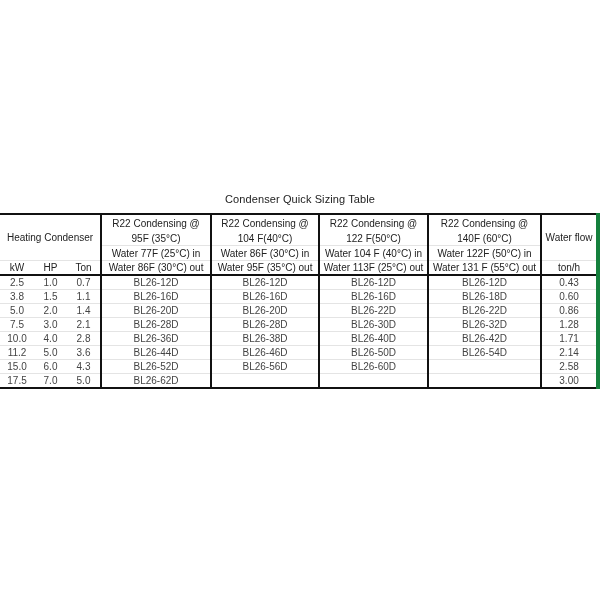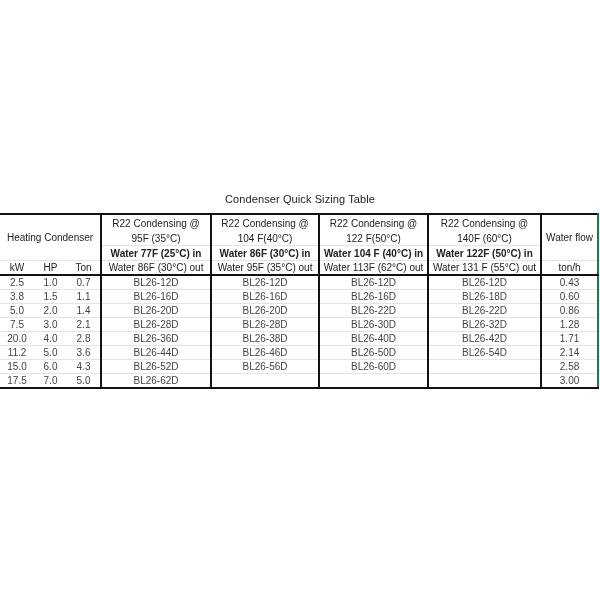--- a/index.html
+++ b/index.html
@@ -8,24 +8,24 @@
   .title { position: absolute; top: 193px; left: 0; width: 600px; text-align: center;
            font-size: 11px; color: #222; letter-spacing: 0.1px; }
   table { position: absolute; top: 213px; left: 0; border-collapse: collapse;
           table-layout: fixed; width: 598px; font-size: 10px; }
   td { padding: 0; text-align: center; vertical-align: middle; white-space: nowrap;
        border-bottom: 1px solid #e4e4e4; color: #333; overflow: hidden; }
   .hdr td { color: #222; }
   .thick-top { border-top: 2px solid #111; }
   .thick-bottom { border-bottom: 2px solid #111 !important; }
   .vl { border-left: 2px solid #111; margin-left: 46px; }
-  .vr { border-right: 2px solid #15803d; }
+  .vr { border-right: 4px solid #15803d; }
   .h1 td { height: 17px; }
   .h2 td { height: 13px; }
-  .h3 td { height: 14px; font-weight: bold; }
+  .h3 td { height: 14px; }
   .h4 td { height: 13px; }
   .row td { height: 13px; color: #444; }
   .light { border-bottom: 1px solid #e4e4e4; }
 </style>
 </head>
 <body>
 
 <div class="title">Condenser Quick Sizing Table</div>
 
 <table>
@@ -63,21 +63,21 @@
     <td class="vl">Water 104 F (40°C) in</td>
     <td class="vl">Water 122F (50°C) in</td>
   </tr>
 
   <tr class="hdr h4">
     <td class="thick-bottom">kW</td>
     <td class="thick-bottom">HP</td>
     <td class="thick-bottom">Ton</td>
     <td class="vl thick-bottom">Water 86F (30°C) out</td>
     <td class="vl thick-bottom">Water 95F (35°C) out</td>
-    <td class="vl thick-bottom">Water 113F (62°C) out</td>
+    <td class="vl thick-bottom">Water 113F (25°C) out</td>
     <td class="vl thick-bottom">Water 131 F (55°C) out</td>
     <td class="vl vr thick-bottom">ton/h</td>
   </tr>
 
   <tr class="row">
     <td>2.5</td>
     <td>1.0</td>
     <td>0.7</td>
     <td class="vl">BL26-12D</td>
     <td class="vl">BL26-12D</td>
@@ -109,21 +109,21 @@
     <td>7.5</td>
     <td>3.0</td>
     <td>2.1</td>
     <td class="vl">BL26-28D</td>
     <td class="vl">BL26-28D</td>
     <td class="vl">BL26-30D</td>
     <td class="vl">BL26-32D</td>
     <td class="vl vr">1.28</td>
   </tr>
   <tr class="row">
-    <td>20.0</td>
+    <td>10.0</td>
     <td>4.0</td>
     <td>2.8</td>
     <td class="vl">BL26-36D</td>
     <td class="vl">BL26-38D</td>
     <td class="vl">BL26-40D</td>
     <td class="vl">BL26-42D</td>
     <td class="vl vr">1.71</td>
   </tr>
   <tr class="row">
     <td>11.2</td>

